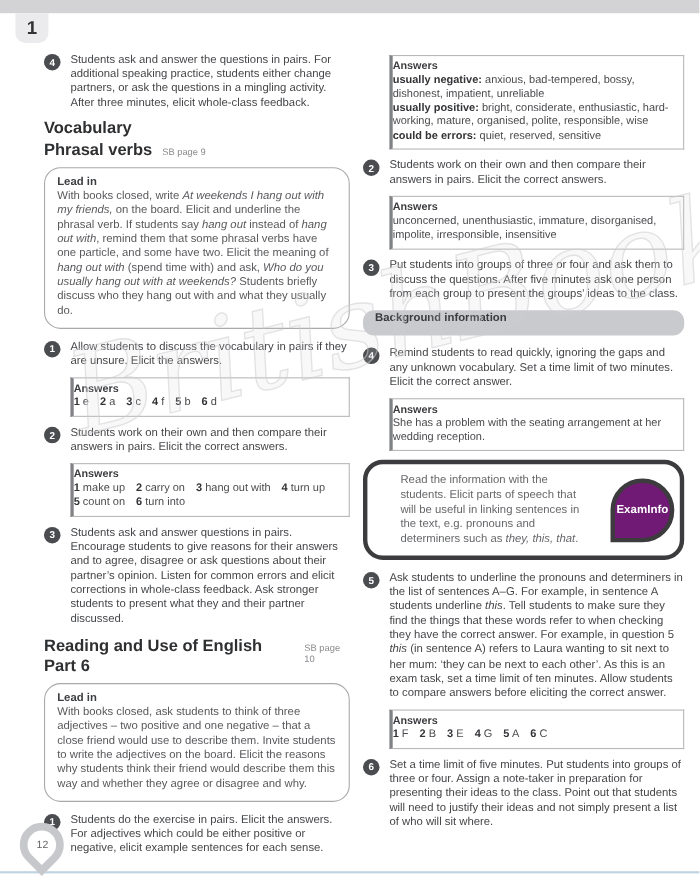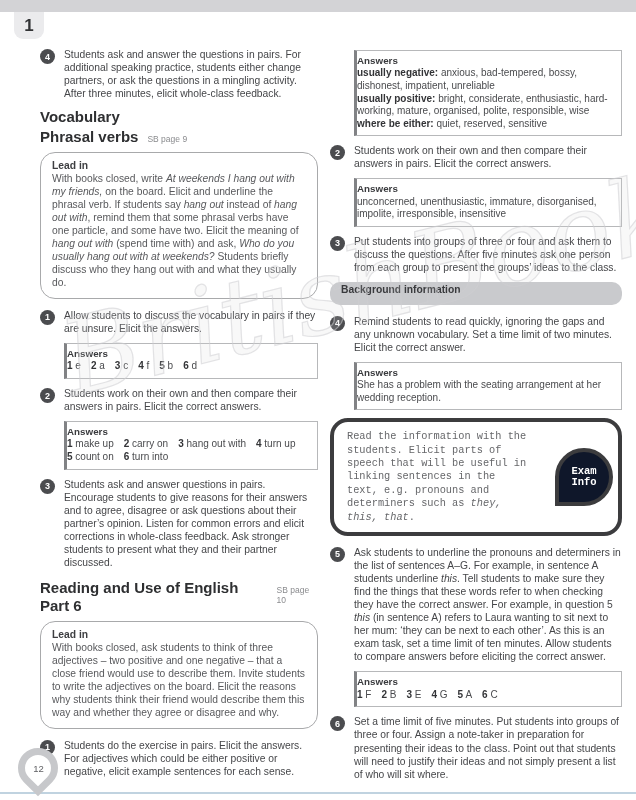--- a/index.html
+++ b/index.html
@@ -44,26 +44,26 @@
   .reading-head{display:flex;align-items:baseline;gap:9px;margin:10px 0 6px;justify-content:flex-end;}
 
   .bginfo{
     background:#c9cacd;border-radius:10px;padding:1px 11px 8px;margin:2px 0 10px;
     font-size:10.3px;line-height:1.3;color:#47484b;
   }
   .bginfo-title{font-weight:bold;color:#393a3d;}
 
   .exam{
     position:relative;border:4.5px solid #3c3c3e;border-radius:18px;
-    padding:8px 86px 8px 13px;margin:4px 0 10px;font-size:10.3px;line-height:1.3;color:#66676a;font-family:Liberation Mono, monospace;
+    padding:8px 86px 8px 30px;margin:4px 0 10px;font-size:10.3px;line-height:1.3;color:#66676a;
   }
   .exam-badge{
     position:absolute;right:5px;top:50%;transform:translateY(-50%);
-    width:50px;height:50px;background:#0f172a;border:4.5px solid #3c3c3e;
-    border-radius:50% 50% 50% 0;display:flex;flex-direction:column;
+    width:50px;height:50px;background:#701a75;border:4.5px solid #3c3c3e;
+    border-radius:50% 50% 50% 0;display:flex;flex-direction:row;
     align-items:center;justify-content:center;color:#fff;font-weight:bold;
     font-size:10.5px;line-height:1.1;text-align:center;
   }
 
   .it{font-style:italic;}
   .bd{font-weight:bold;color:#333437;}
 
   .watermark{
     position:absolute;left:64px;top:300px;z-index:5;pointer-events:none;white-space:nowrap;
     transform:rotate(-14deg);transform-origin:left center;
@@ -157,21 +157,21 @@
 
   </div>
 
   <div class="col-right">
 
     <div class="answers">
       <div class="answers-label">Answers</div>
       <div>
           <div class="ans-line"><span class="bd">usually negative:</span><span> anxious, bad-tempered, bossy, dishonest, impatient, unreliable</span></div>
           <div class="ans-line"><span class="bd">usually positive:</span><span> bright, considerate, enthusiastic, hard-working, mature, organised, polite, responsible, wise</span></div>
-          <div class="ans-line"><span class="bd">where be either:</span><span> quiet, reserved, sensitive</span></div>
+          <div class="ans-line"><span class="bd">could be errors:</span><span> quiet, reserved, sensitive</span></div>
         </div>
     </div>
 
     <div class="step">
       <span class="step-num">2</span>
       <div class="step-body"><span>Students work on their own and then compare their answers in pairs. Elicit the correct answers.</span></div>
     </div>
 
     <div class="answers">
       <div class="answers-label">Answers</div>

